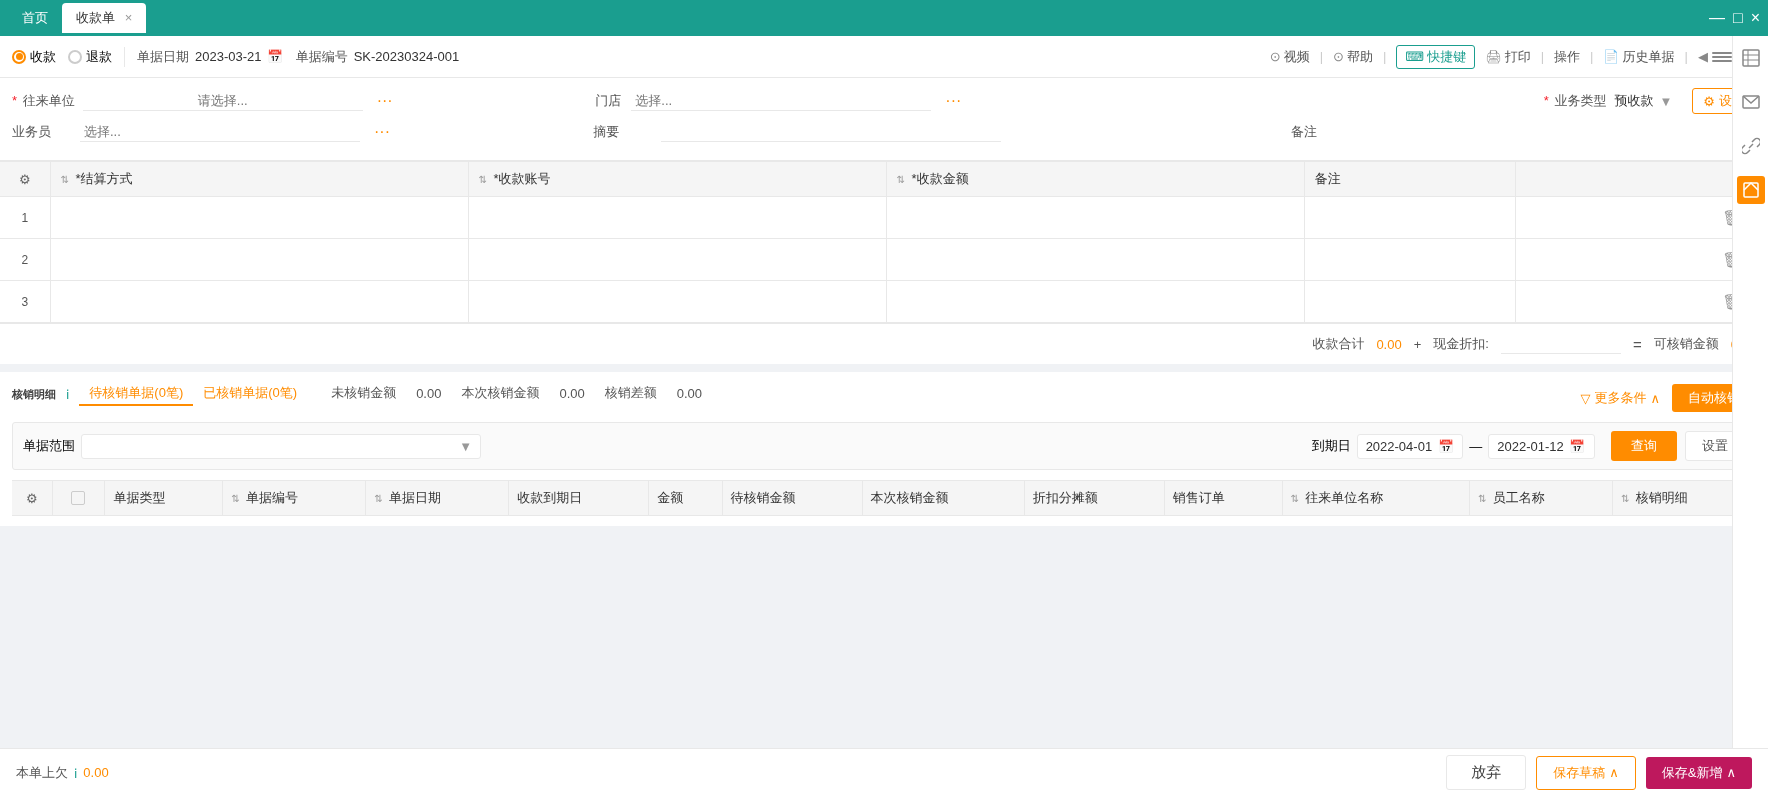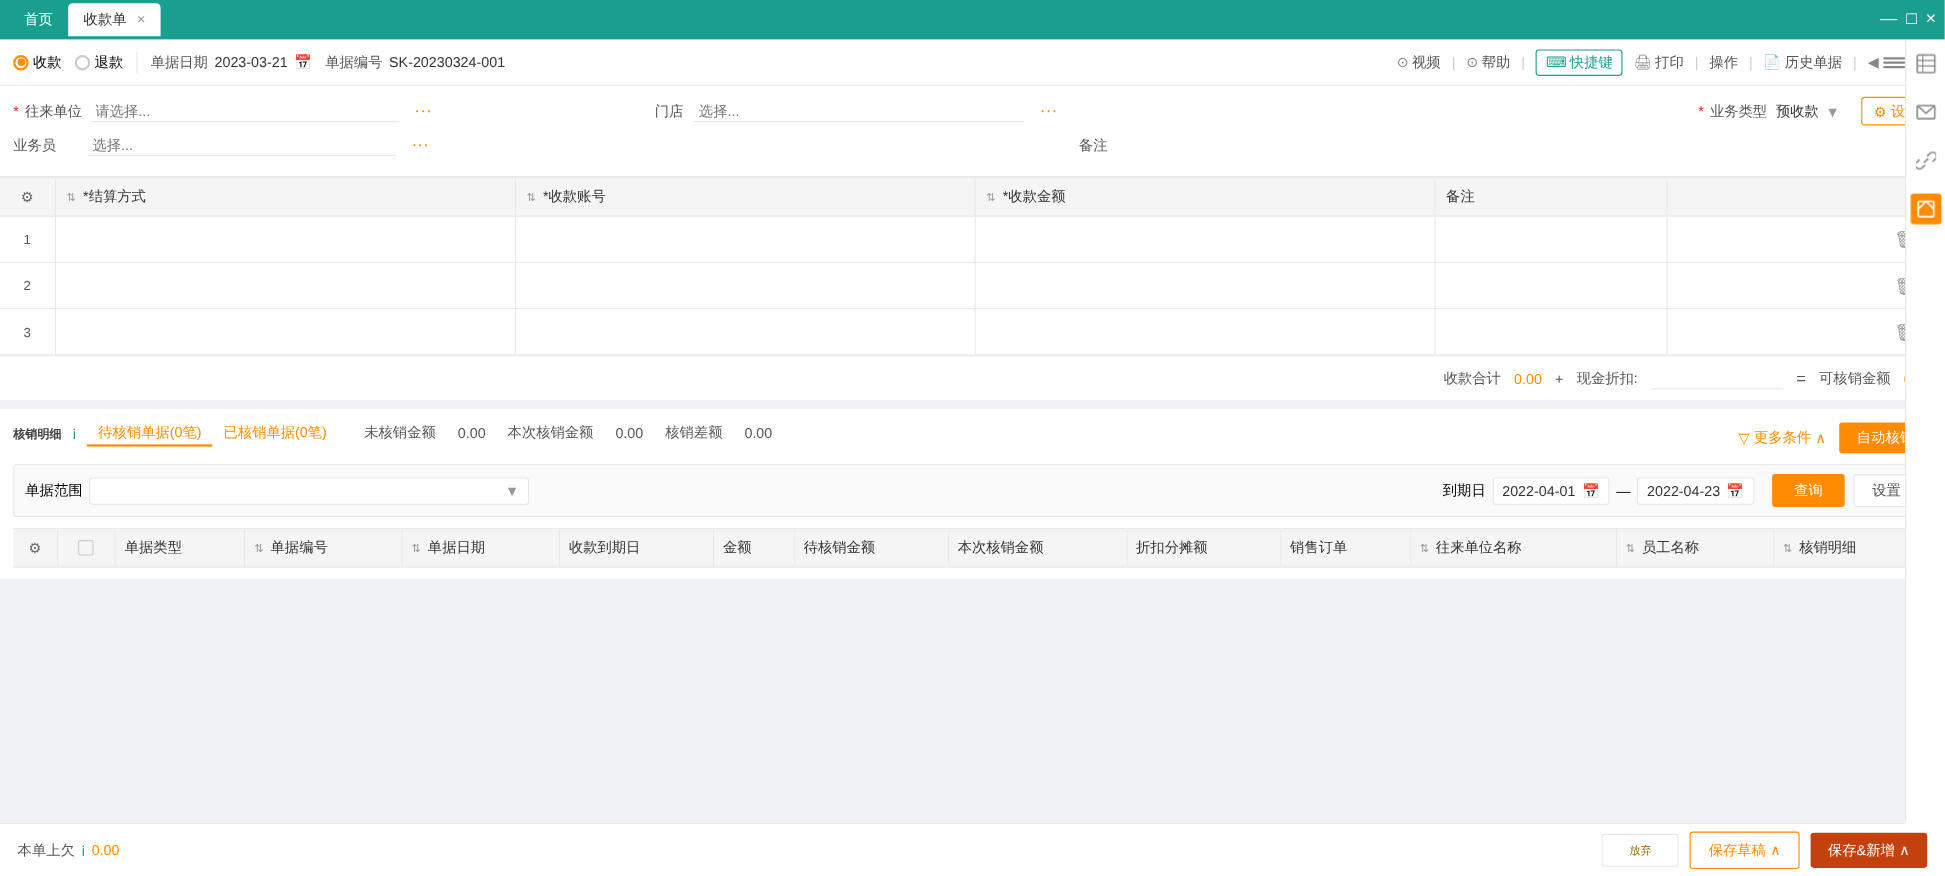--- a/index.html
+++ b/index.html
@@ -499,41 +499,41 @@
       font-size: 13px;
     }
     .footer-actions {
       margin-left: auto;
       display: flex;
       gap: 10px;
       align-items: center;
     }
     .discard-btn {
       background: #fff;
-      color: #a16207;
+      color: #404040;
       border: 1px solid #e8e8e8;
       padding: 7px 24px;
       border-radius: 3px;
       cursor: pointer;
-      font-size: 10px;
+      font-size: 15px;
     }
     .draft-btn {
       background: #fff;
       color: #ff8c00;
       border: 1px solid #ff8c00;
       padding: 7px 16px;
       border-radius: 3px;
       cursor: pointer;
       font-size: 13px;
       display: flex;
       align-items: center;
       gap: 4px;
     }
     .save-new-btn {
-      background: #c2410c;
+      background: #be185d;
       color: #fff;
       border: none;
       padding: 7px 16px;
       border-radius: 3px;
       cursor: pointer;
       font-size: 13px;
       display: flex;
       align-items: center;
       gap: 4px;
     }
@@ -664,21 +664,21 @@
   </div>
 </div>
 
 <div class="form-area">
   <div class="form-row">
     <div class="form-field">
       <span class="field-label">
         <span class="required-star">*</span>
         <span>往来单位</span>
       </span>
-      <input class="form-input" type="text" style="max-width: 280px;" placeholder="请选择...">
+      <input class="form-input" type="text" style="max-width: 280px; text-align: center;" placeholder="请选择...">
       <span class="more-btn">···</span>
     </div>
     <div class="form-field" style="flex:1.2;">
       <span class="field-label" style="min-width:30px;text-align:center;">门店</span>
       <input class="form-input" type="text" style="max-width: 300px;" placeholder="选择...">
       <span class="more-btn">···</span>
     </div>
     <div class="form-field" style="flex:0.8;justify-content:flex-end;">
       <span class="field-label">
         <span class="required-star">*</span>
@@ -692,20 +692,24 @@
         <span>⚙</span>
         <span>设置</span>
       </div>
     </div>
   </div>
   <div class="form-row">
     <div class="form-field">
       <span class="field-label">业务员</span>
       <input class="form-input" type="text" style="max-width: 280px;" placeholder="选择...">
       <span class="more-btn">···</span>
+    </div>
+    <div class="form-field" style="flex:1.2;">
+      <span class="field-label">摘要</span>
+      <input class="form-input" type="text" style="max-width: 340px;">
     </div>
     <div class="form-field" style="flex:0.8;">
       <span class="field-label">备注</span>
     </div>
   </div>
 </div>
 
 <div class="table-wrapper">
   <table class="data-table">
     <thead>
@@ -829,21 +833,21 @@
       </div>
     </div>
     <div class="date-range">
       <span>到期日</span>
       <div class="date-input">
         <span>2022-04-01</span>
         <span class="calendar-icon">📅</span>
       </div>
       <span>—</span>
       <div class="date-input">
-        <span>2022-04-23</span>
+        <span>2022-01-12</span>
         <span class="calendar-icon">📅</span>
       </div>
     </div>
     <div style="margin-left:auto;display:flex;gap:8px;">
       <button class="query-btn">查询</button>
       <button class="settings-small-btn">设置</button>
     </div>
   </div>
 
   <table class="bottom-table">

